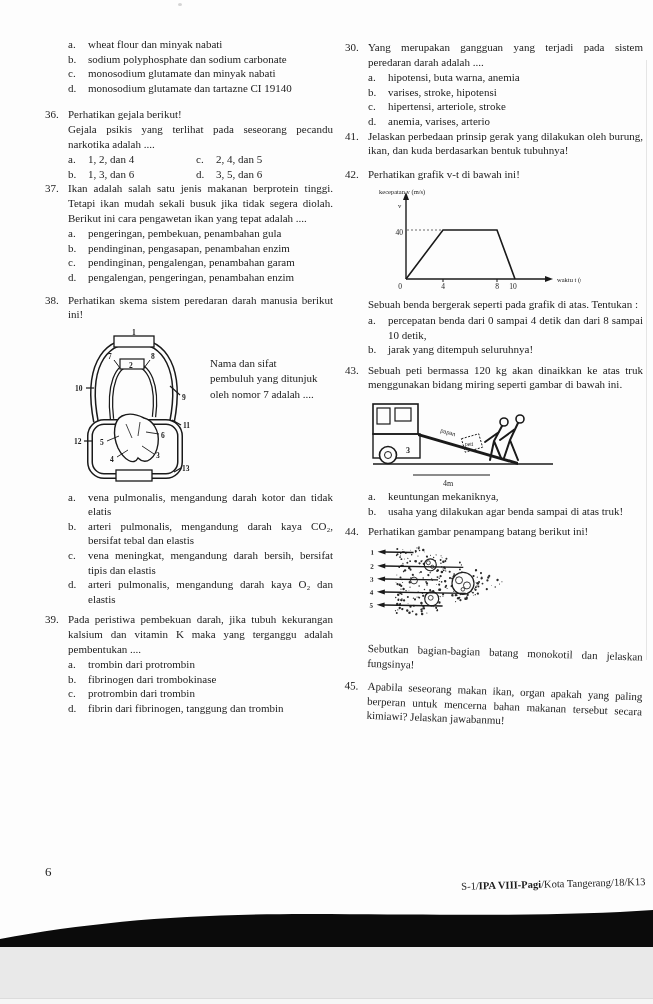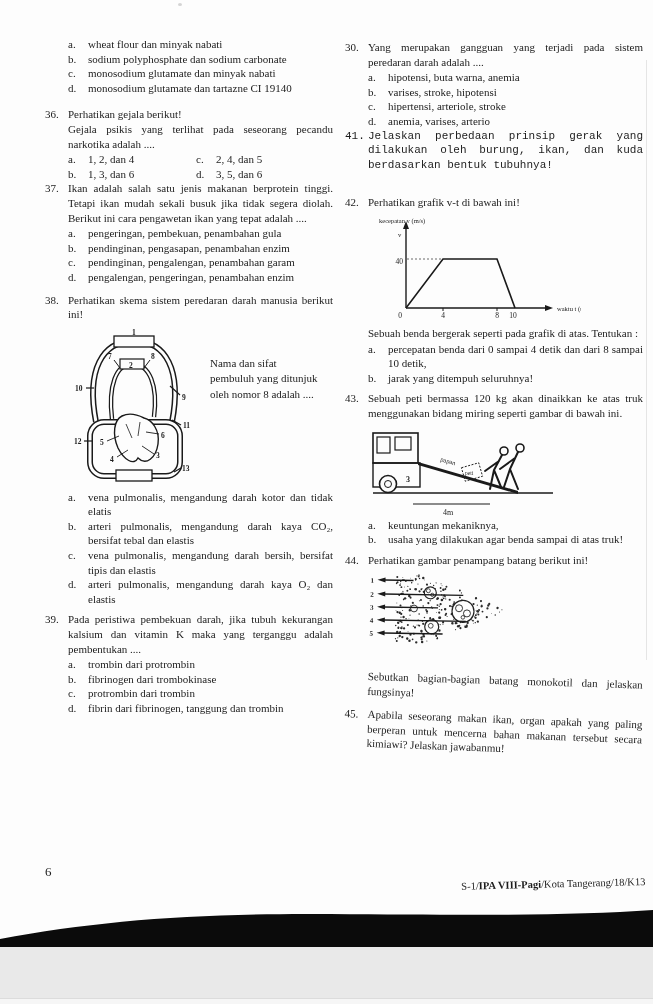--- a/index.html
+++ b/index.html
@@ -22,21 +22,21 @@
   .opts-2col{display:grid;grid-template-columns:128px 1fr;}
   .listline{white-space:nowrap;}
   .fig-row{display:flex;gap:14px;margin:6px 0 4px 6px;align-items:flex-start;}
   .fig-caption{width:112px;padding-top:28px;line-height:15.5px;}
   .section-head{position:relative;padding-left:28px;font-weight:bold;margin:18px 0 10px 0;}
   .section-num{position:absolute;left:0;top:0;}
   svg{display:block;}
   svg text{font-family:"Liberation Serif","DejaVu Serif",serif;fill:#1c1c1c;}
   .after{margin-top:4px;text-align:justify;}
   .mb12{margin-bottom:12px;} .mb14{margin-bottom:0;} .mb8{margin-bottom:8px;}
-  .mb6{margin-bottom:6px;} .mb9{margin-bottom:23px;font-family:Liberation Mono, monospace;}
+  .mb6{margin-bottom:6px;} .mb9{margin-bottom:9px;}
   .rot-a{transform:rotate(1.8deg);transform-origin:left top;}
   .rot-b{transform:rotate(2.2deg);transform-origin:left top;}
   .page-number{position:absolute;left:45px;top:864px;font-size:13px;}
   .footer{position:absolute;right:8px;top:876px;font-size:10.5px;transform:rotate(-1.5deg);transform-origin:right top;white-space:nowrap;}
   .footer .bold{font-weight:bold;}
   .black-band{position:absolute;left:0;top:908px;width:653px;height:40px;}
   .gray-area{position:absolute;left:0;top:947px;width:653px;height:51px;background:#e9e9e9;}
   .gray-strip{position:absolute;left:0;top:998px;width:653px;height:6px;background:#f6f6f6;border-top:1px solid #dcdcdc;}
   .scan-edge{position:absolute;left:646px;top:60px;width:1px;height:600px;background:#dadada;opacity:.7;}
   .scan-speck{position:absolute;left:178px;top:3px;width:4px;height:3px;background:#c9c9c9;border-radius:50%;opacity:.8;}
@@ -123,26 +123,26 @@
           <text x="26" y="117" font-size="7.5" font-weight="700">5</text>
           <text x="87" y="110" font-size="7.5" font-weight="700">6</text>
           <text x="34" y="31" font-size="7.5" font-weight="700">7</text>
           <text x="77" y="31" font-size="7.5" font-weight="700">8</text>
           <text x="108" y="72" font-size="7.5" font-weight="700">9</text>
           <text x="1" y="63" font-size="7.5" font-weight="700">10</text>
           <text x="109" y="100" font-size="7.5" font-weight="700">11</text>
           <text x="0" y="116" font-size="7.5" font-weight="700">12</text>
           <text x="108" y="143" font-size="7.5" font-weight="700">13</text>
         </svg>
-        <div class="fig-caption">Nama dan sifat pembuluh yang ditunjuk oleh nomor 8 adalah ....</div>
+        <div class="fig-caption">Nama dan sifat pembuluh yang ditunjuk oleh nomor 7 adalah ....</div>
       </div>
       <div class="opts">
         <div class="opt"><span class="opt-letter">a.</span><span>vena pulmonalis, mengandung darah kotor dan tidak elatis</span></div>
         <div class="opt"><span class="opt-letter">b.</span><span>arteri pulmonalis, mengandung darah kaya CO₂, bersifat tebal dan elastis</span></div>
-        <div class="opt"><span class="opt-letter">c.</span><span>vena pulmonalis, mengandung darah bersih, bersifat tipis dan elastis</span></div>
+        <div class="opt"><span class="opt-letter">c.</span><span>vena meningkat, mengandung darah bersih, bersifat tipis dan elastis</span></div>
         <div class="opt"><span class="opt-letter">d.</span><span>arteri pulmonalis, mengandung darah kaya O₂ dan elastis</span></div>
       </div>
     </div>
 
     <div class="q">
       <span class="qnum">39.</span>
       <div class="stem">Pada peristiwa pembekuan darah, jika tubuh kekurangan kalsium dan vitamin K maka yang terganggu adalah pembentukan ....</div>
       <div class="opts">
         <div class="opt"><span class="opt-letter">a.</span><span>trombin dari protrombin</span></div>
         <div class="opt"><span class="opt-letter">b.</span><span>fibrinogen dari trombokinase</span></div>

